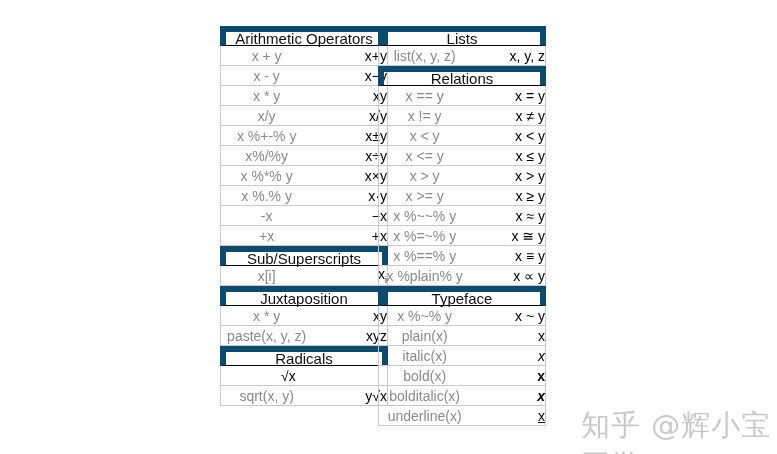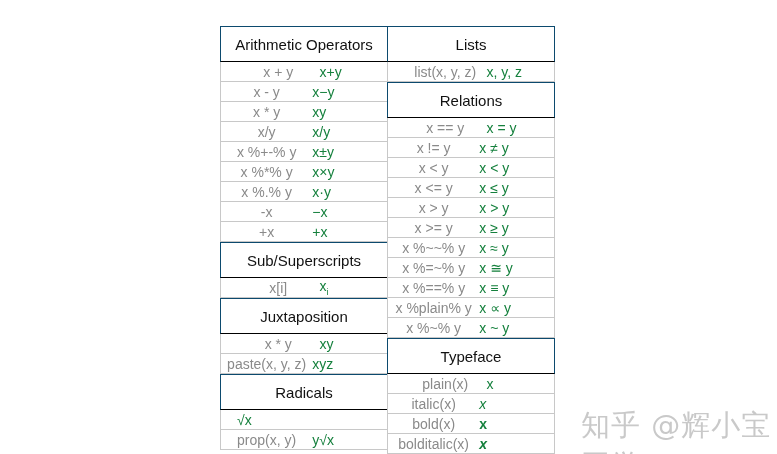--- a/index.html
+++ b/index.html
@@ -1,24 +1,24 @@
 <!DOCTYPE html>
 <html><head>
 <meta charset="utf-8">
 <style>
   html,body{margin:0;padding:0;background:#fff;}
   body{width:777px;height:454px;position:relative;overflow:hidden;font-family:"Liberation Sans",sans-serif;}
   .col{position:absolute;top:26px;width:168px;}
   #left{left:220px;}
-  #right{left:387px;}
+  #right{left:378px;}
   .row{height:20px;box-sizing:border-box;border-bottom:1px solid #c8c8c8;border-left:1px solid #c8c8c8;border-right:1px solid #c8c8c8;display:flex;align-items:center;font-size:14px;white-space:nowrap;}
-  .hdr{border:1px solid #0c4a6e;border-bottom:1px solid #000;justify-content:center;color:#111;font-size:15px;height:36px;}
-  .hdr + .row{border-top:none;padding-left:16px;}
+  .hdr{border:6px solid #0c4a6e;border-bottom:1px solid #000;justify-content:center;color:#111;font-size:15px;height:20px;}
+  .hdr + .row{border-top:none;}
   .code{width:55%;text-align:center;color:#8a8a8a;overflow:visible;}
-  .out{width:45%;text-align:left;color:#15803d;}
+  .out{width:45%;text-align:right;color:#000000;}
   .it{font-style:italic;}
   .bd{font-weight:bold;}
   .ul{text-decoration:underline;}
   sub,sup{font-size:9px;}
   #watermark{position:absolute;left:570px;top:406px;font-size:29px;color:#c9c9c9;letter-spacing:1px;font-family:"DejaVu Sans",sans-serif;margin-left:11px;}
 </style>
 </head>
 <body>
 
 <div id="left" class="col">
@@ -35,20 +35,24 @@
       <span class="code">x * y</span>
       <span class="out">xy</span>
     </div>
   <div class="row">
       <span class="code">x/y</span>
       <span class="out">x/y</span>
     </div>
   <div class="row">
       <span class="code">x %+-% y</span>
       <span class="out">x±y</span>
+    </div>
+  <div class="row">
+      <span class="code">x%/%y</span>
+      <span class="out">x÷y</span>
     </div>
   <div class="row">
       <span class="code">x %*% y</span>
       <span class="out">x×y</span>
     </div>
   <div class="row">
       <span class="code">x %.% y</span>
       <span class="out">x·y</span>
     </div>
   <div class="row">
@@ -74,21 +78,21 @@
   <div class="row">
       <span class="code">paste(x, y, z)</span>
       <span class="out">xyz</span>
     </div>
 
   <div class="row hdr">Radicals</div>
   <div class="row">
       <span class="out">√x</span>
     </div>
   <div class="row">
-      <span class="code">prop(x, y)</span>
+      <span class="code">sqrt(x, y)</span>
       <span class="out">y√x</span>
     </div>
 </div>
 
 <div id="right" class="col">
   <div class="row hdr">Lists</div>
   <div class="row">
       <span class="code">list(x, y, z)</span>
       <span class="out">x, y, z</span>
     </div>
@@ -127,26 +131,26 @@
       <span class="out">x ≅ y</span>
     </div>
   <div class="row">
       <span class="code">x %==% y</span>
       <span class="out">x ≡ y</span>
     </div>
   <div class="row">
       <span class="code">x %plain% y</span>
       <span class="out">x ∝ y</span>
     </div>
+  <div class="row hdr">Typeface</div>
+
   <div class="row">
       <span class="code">x %~% y</span>
       <span class="out">x ~ y</span>
     </div>
-
-  <div class="row hdr">Typeface</div>
   <div class="row">
       <span class="code">plain(x)</span>
       <span class="out">x</span>
     </div>
   <div class="row">
       <span class="code">italic(x)</span>
       <span class="out it">x</span>
     </div>
   <div class="row">
       <span class="code">bold(x)</span>

